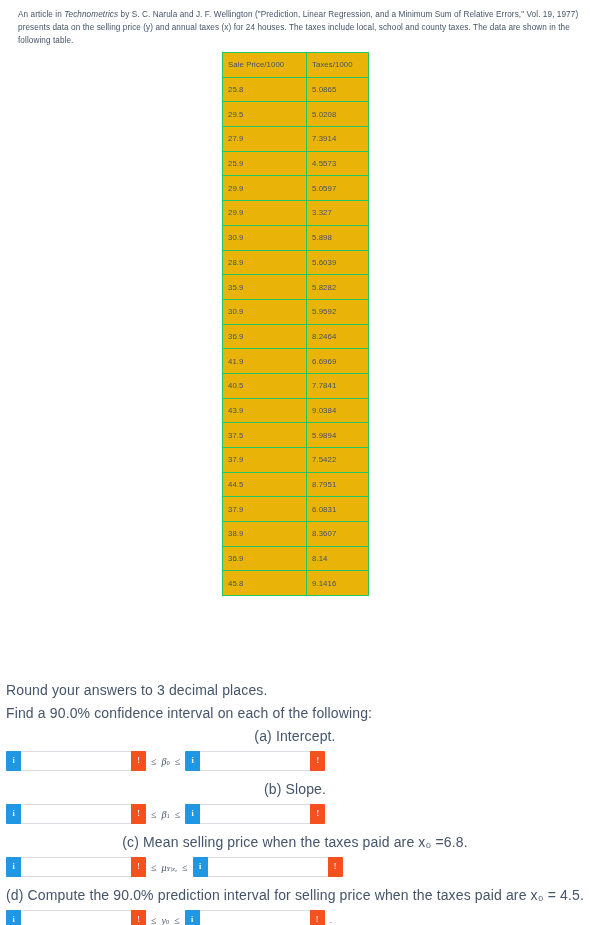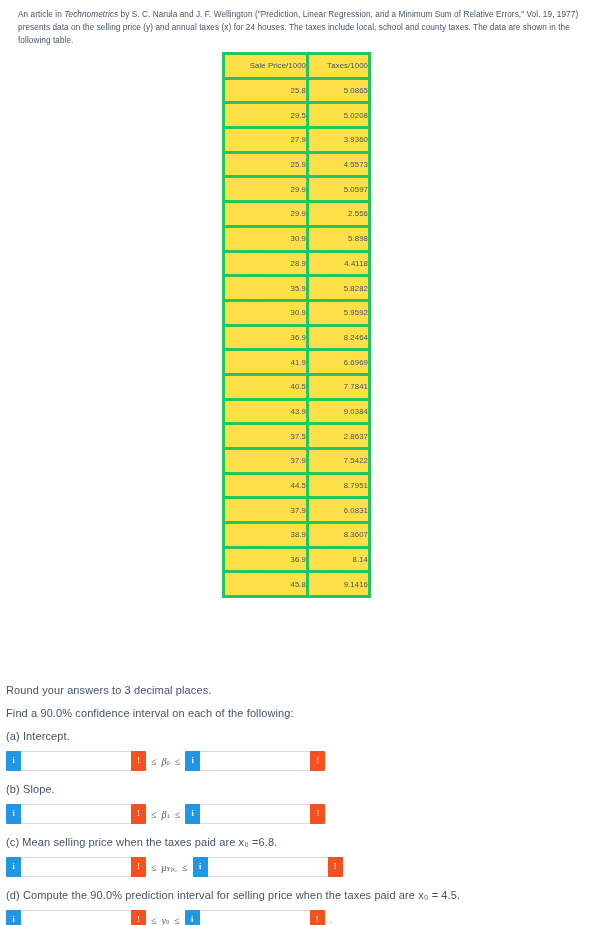--- a/index.html
+++ b/index.html
@@ -43,53 +43,53 @@
     left: 222px;
     top: 52px;
     width: 146px;
   }
   table.data {
     border-collapse: collapse;
     width: 146px;
     table-layout: fixed;
   }
   table.data th, table.data td {
-    border: 3px solid #22c55e;
+    border: 1px solid #22c55e;
     height: 24.7px;
     padding: 0 0 0 5px;
     font-weight: normal;
     font-size: 7.8px;
     color: #44546a;
-    text-align: right;
+    text-align: left;
     vertical-align: middle;
-    background: #fde047;
+    background: #eab308;
     letter-spacing: 0.01em;
   }
   table.data th {
     font-size: 7.8px;
     color: #44546a;
   }
   table.data col.c1 { width: 84px; }
   table.data col.c2 { width: 62px; }
 
   
   .lower {
     position: absolute;
     left: 6px;
     top: 684px;
     width: 578px;
   }
   .line {
-    font-size: 11px;
+    font-size: 14px;
     line-height: 12px;
     color: #44546a;
     margin: 0 0 11px 0;
     letter-spacing: 0.01em;
   }
-  .line.tight { margin-bottom: 9px; }
+  .line.tight { margin-bottom: 9px; text-align: center; }
 
   .answer-row {
     display: flex;
     align-items: center;
     margin: 0 0 12px 0;
     height: 20px;
   }
 
   
   .inp-group {
@@ -177,41 +177,41 @@
           <tr>
             <td>25.8</td>
             <td>5.0865</td>
           </tr>
           <tr>
             <td>29.5</td>
             <td>5.0208</td>
           </tr>
           <tr>
             <td>27.9</td>
-            <td>3.9360</td>
+            <td>7.3914</td>
           </tr>
           <tr>
             <td>25.9</td>
             <td>4.5573</td>
           </tr>
           <tr>
             <td>29.9</td>
             <td>5.0597</td>
           </tr>
           <tr>
             <td>29.9</td>
-            <td>2.556</td>
+            <td>3.327</td>
           </tr>
           <tr>
             <td>30.9</td>
             <td>5.898</td>
           </tr>
           <tr>
             <td>28.9</td>
-            <td>4.4118</td>
+            <td>5.6039</td>
           </tr>
           <tr>
             <td>35.9</td>
             <td>5.8282</td>
           </tr>
           <tr>
             <td>30.9</td>
             <td>5.9592</td>
           </tr>
           <tr>
@@ -225,21 +225,21 @@
           <tr>
             <td>40.5</td>
             <td>7.7841</td>
           </tr>
           <tr>
             <td>43.9</td>
             <td>9.0384</td>
           </tr>
           <tr>
             <td>37.5</td>
-            <td>2.8637</td>
+            <td>5.9894</td>
           </tr>
           <tr>
             <td>37.9</td>
             <td>7.5422</td>
           </tr>
           <tr>
             <td>44.5</td>
             <td>8.7951</td>
           </tr>
           <tr>

